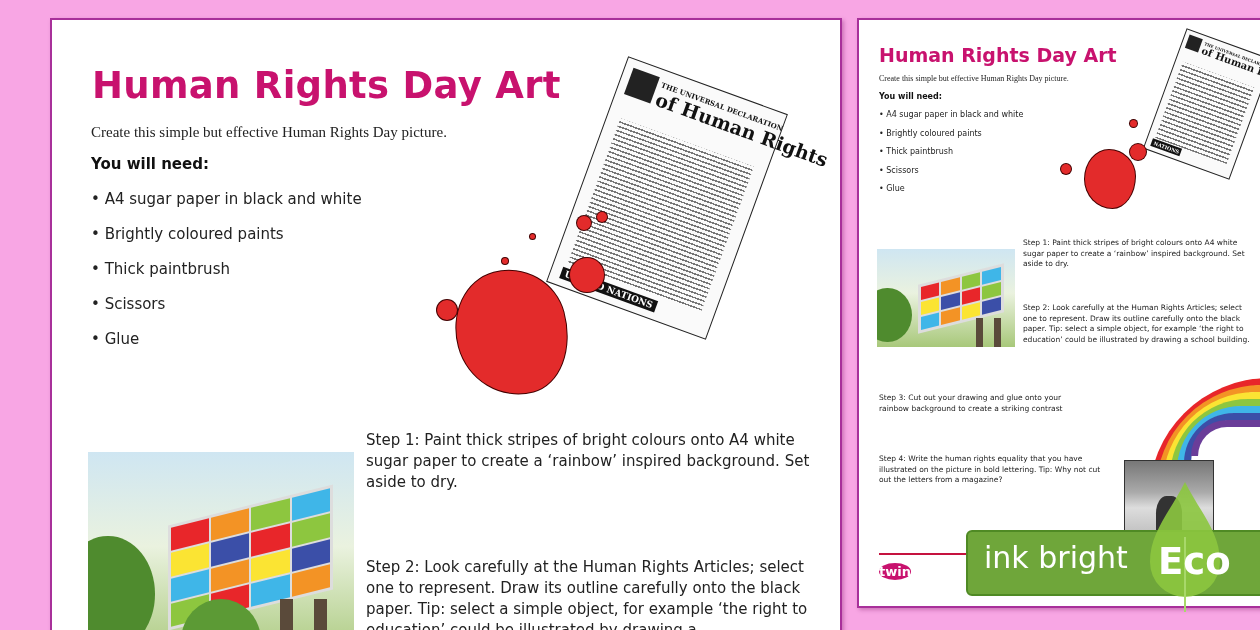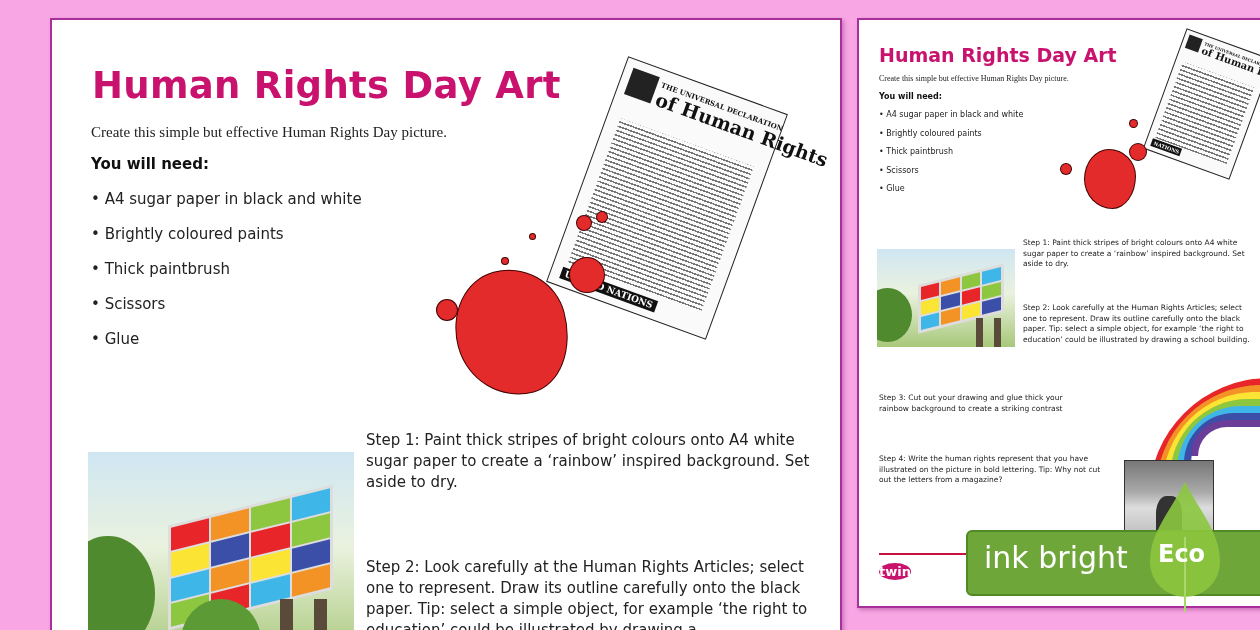--- a/index.html
+++ b/index.html
@@ -70,21 +70,21 @@
   .arch { position: absolute; background: linear-gradient(#777, #aaa 40%, #ddd 60%, #bbb); border: 1px solid #333; }
   .arch .opening { position: absolute; background: #333; border-radius: 40% 40% 0 0; }
 
   .footer-line { position: absolute; left: 20px; top: 533px; width: 290px; height: 2px; background: #c5123f; }
   .twinkl-logo { position: absolute; left: 20px; top: 543px; width: 32px; height: 17px; border-radius: 50%; background: #c8126e; color: #fff; font-size: 13px; font-weight: bold; text-align: center; line-height: 17px; }
 
   
   .eco-banner { position: absolute; left: 966px; top: 530px; width: 300px; height: 66px; background: #6fa63a; border: 2px solid #4f8a24; border-radius: 6px 0 0 6px; }
   .eco-label { position: absolute; left: 984px; top: 540px; color: #ffffff; font-family: "DejaVu Sans", sans-serif; font-size: 30px; white-space: nowrap; }
   .eco-drop { position: absolute; left: 1150px; top: 482px; width: 70px; height: 130px; }
-  .eco-text { position: absolute; left: 1158px; top: 540px; color: #ffffff; font-weight: bold; font-size: 24px; }
+  .eco-text { position: absolute; left: 1158px; top: 540px; color: #ffffff; font-weight: bold; font-size: 37px; }
 </style>
 </head>
 <body>
 
 <div class="page page-large">
   <div class="title">Human Rights Day Art</div>
   <div class="intro">Create this simple but effective Human Rights Day picture.</div>
   <div class="need">You will need:</div>
   <ul class="mat-list">
     <li>A4 sugar paper in black and white</li>
@@ -179,22 +179,22 @@
         <span style="background:#fbe433"></span>
         <span style="background:#3b4fa8"></span>
     </div>
     <div class="tree" style="left:-10%;top:40%;width:35%;height:55%;"></div>
     <div class="pillar" style="left:72%;top:70%;height:30%;"></div>
     <div class="pillar" style="left:85%;top:70%;height:30%;"></div>
   </div>
 
   <div class="step" style="left:164px;top:218px;width:230px;">Step 1: Paint thick stripes of bright colours onto A4 white sugar paper to create a ‘rainbow’ inspired background. Set aside to dry.</div>
   <div class="step" style="left:164px;top:283px;width:232px;">Step 2: Look carefully at the Human Rights Articles; select one to represent. Draw its outline carefully onto the black paper. Tip: select a simple object, for example ‘the right to education’ could be illustrated by drawing a school building.</div>
-  <div class="step" style="left:20px;top:373px;width:200px;">Step 3: Cut out your drawing and glue thick your rainbow background to create a striking contrast</div>
-  <div class="step" style="left:20px;top:434px;width:230px;">Step 4: Write the human rights represent that you have illustrated on the picture in bold lettering. Tip: Why not cut out the letters from a magazine?</div>
+  <div class="step" style="left:20px;top:373px;width:200px;">Step 3: Cut out your drawing and glue onto your rainbow background to create a striking contrast</div>
+  <div class="step" style="left:20px;top:434px;width:230px;">Step 4: Write the human rights equality that you have illustrated on the picture in bold lettering. Tip: Why not cut out the letters from a magazine?</div>
 
   <div class="rainbow" style="left:290px;top:358px;width:240px;height:120px;">
     <div class="rainbow-arc" style="border:7px solid #e8262a;border-bottom:none;"></div>
     <div class="rainbow-arc" style="margin:7px;border:7px solid #f39325;border-bottom:none;"></div>
     <div class="rainbow-arc" style="margin:14px;border:7px solid #fbe433;border-bottom:none;"></div>
     <div class="rainbow-arc" style="margin:21px;border:7px solid #8dc63f;border-bottom:none;"></div>
     <div class="rainbow-arc" style="margin:28px;border:7px solid #3fb6e8;border-bottom:none;"></div>
     <div class="rainbow-arc" style="margin:35px;border:7px solid #3b4fa8;border-bottom:none;"></div>
     <div class="rainbow-arc" style="margin:42px;border:7px solid #6a3d99;border-bottom:none;"></div>
   </div>

